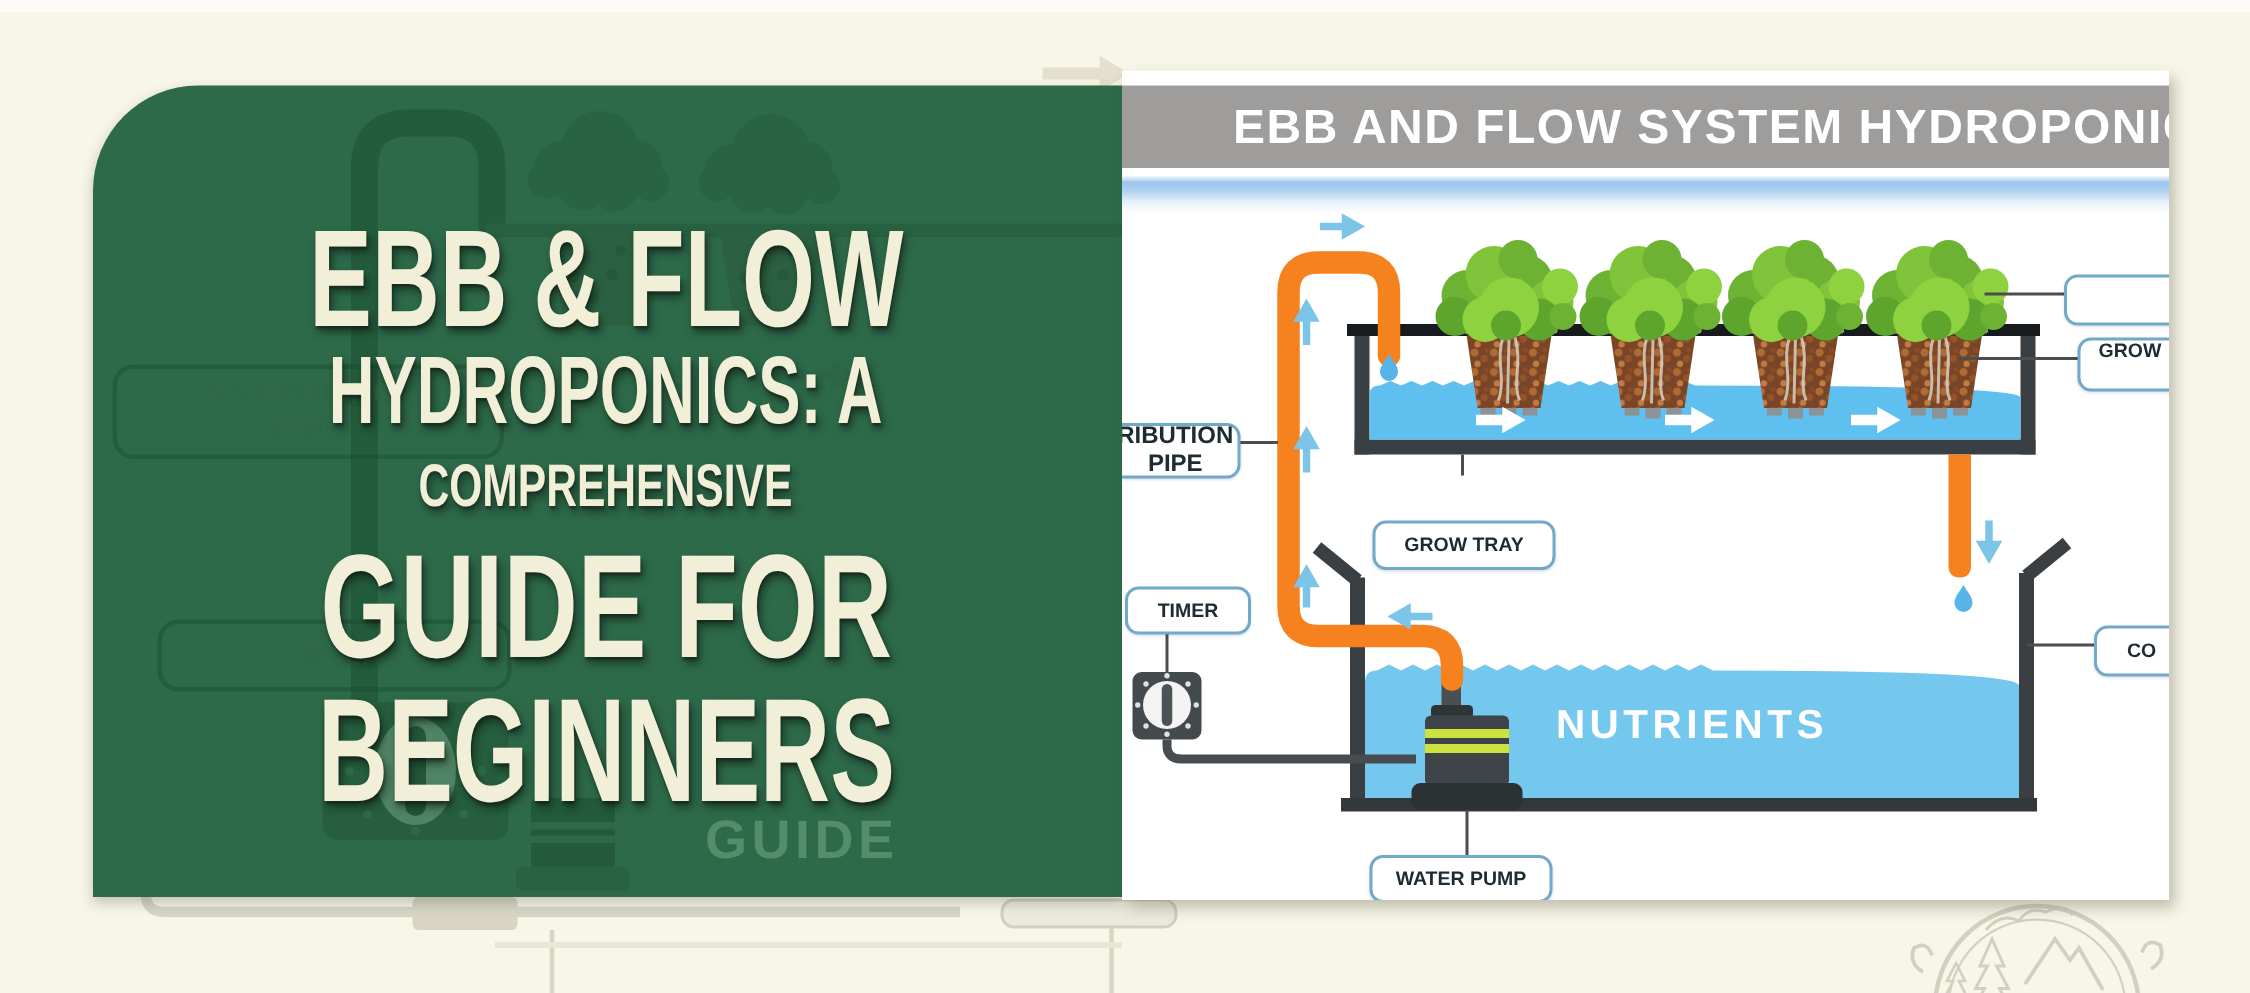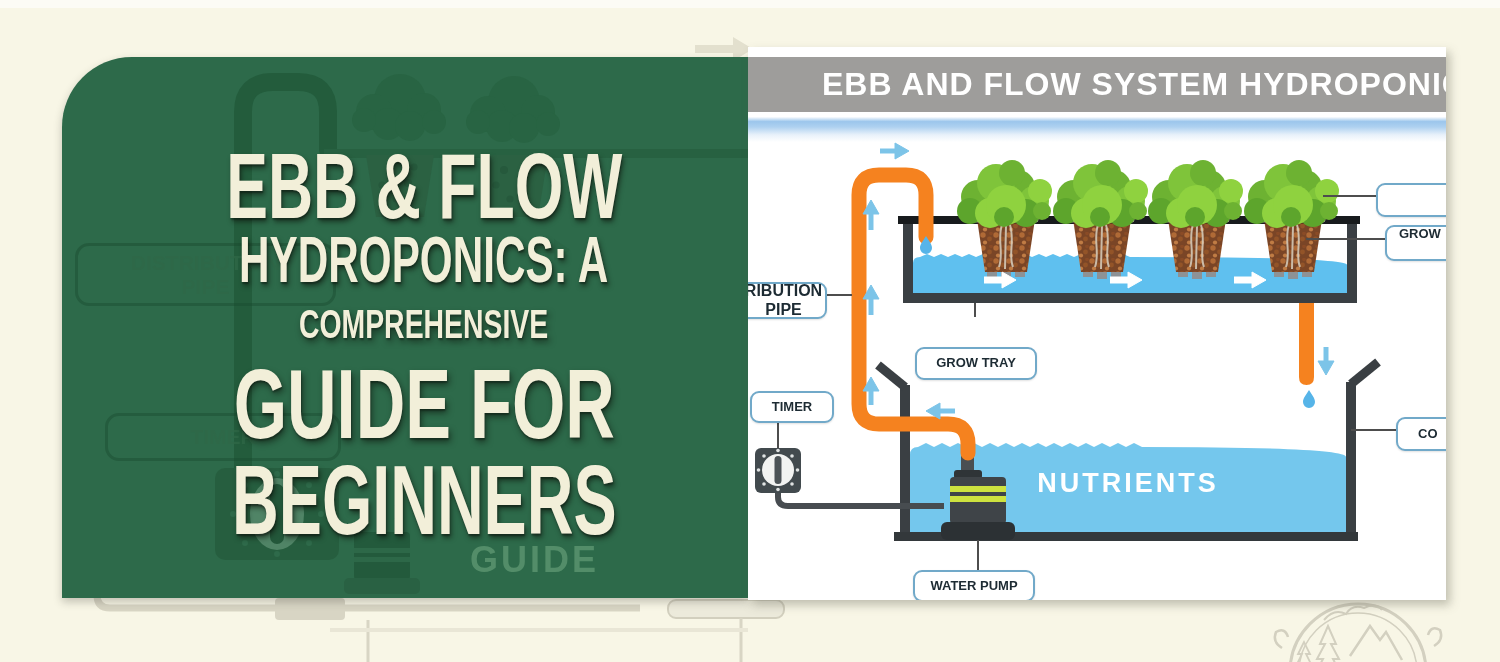--- a/index.html
+++ b/index.html
@@ -12,22 +12,22 @@
   .panel{position:absolute;left:62px;top:57px;width:686px;height:541px;background:#2d6a4a;
          border-radius:70px 0 0 0;overflow:hidden;box-shadow:0 4px 9px rgba(40,40,30,.25);}
   .panel .gsvg{position:absolute;left:0;top:0;}
   .ghost-box{position:absolute;border:3px solid rgba(25,74,47,.55);border-radius:14px;
              display:flex;flex-direction:column;align-items:center;justify-content:center;
              color:rgba(47,104,72,.95);font-weight:bold;line-height:1.12;opacity:.8;}
   .gb-dist{left:13px;top:186px;width:255px;height:57px;font-size:21px;}
   .gb-timer{left:43px;top:356px;width:230px;height:42px;font-size:21px;}
   .gb-nutri{position:absolute;left:408px;top:482px;color:rgba(93,150,113,.8);
             font-weight:bold;font-size:36px;letter-spacing:3px;border:none;}
-  .title{position:absolute;left:0;top:86px;width:660px;text-align:center;color:#f2efd9;
-         font-weight:bold;z-index:3;padding-left:32px;}
+  .title{position:absolute;left:12px;top:86px;width:660px;text-align:center;color:#f2efd9;
+         font-weight:bold;z-index:3;}
   .title .tl{white-space:nowrap;}
   .title .tl span{display:inline-block;transform-origin:50% 50%;
       text-shadow:3px 4px 7px rgba(15,25,15,.6),1px 2px 2px rgba(0,0,0,.35);}
   .l1{font-size:92px;line-height:86px;} .l1 span{transform:scaleX(.68);}
   .l2{font-size:64px;line-height:63px;} .l2 span{transform:scaleX(.66);}
   .l3{font-size:40px;line-height:64px;} .l3 span{transform:scaleX(.71);}
   .l4{font-size:98px;line-height:96px;} .l4 span{transform:scaleX(.70);}
   .l5{font-size:98px;line-height:96px;} .l5 span{transform:scaleX(.66);}
 
   

